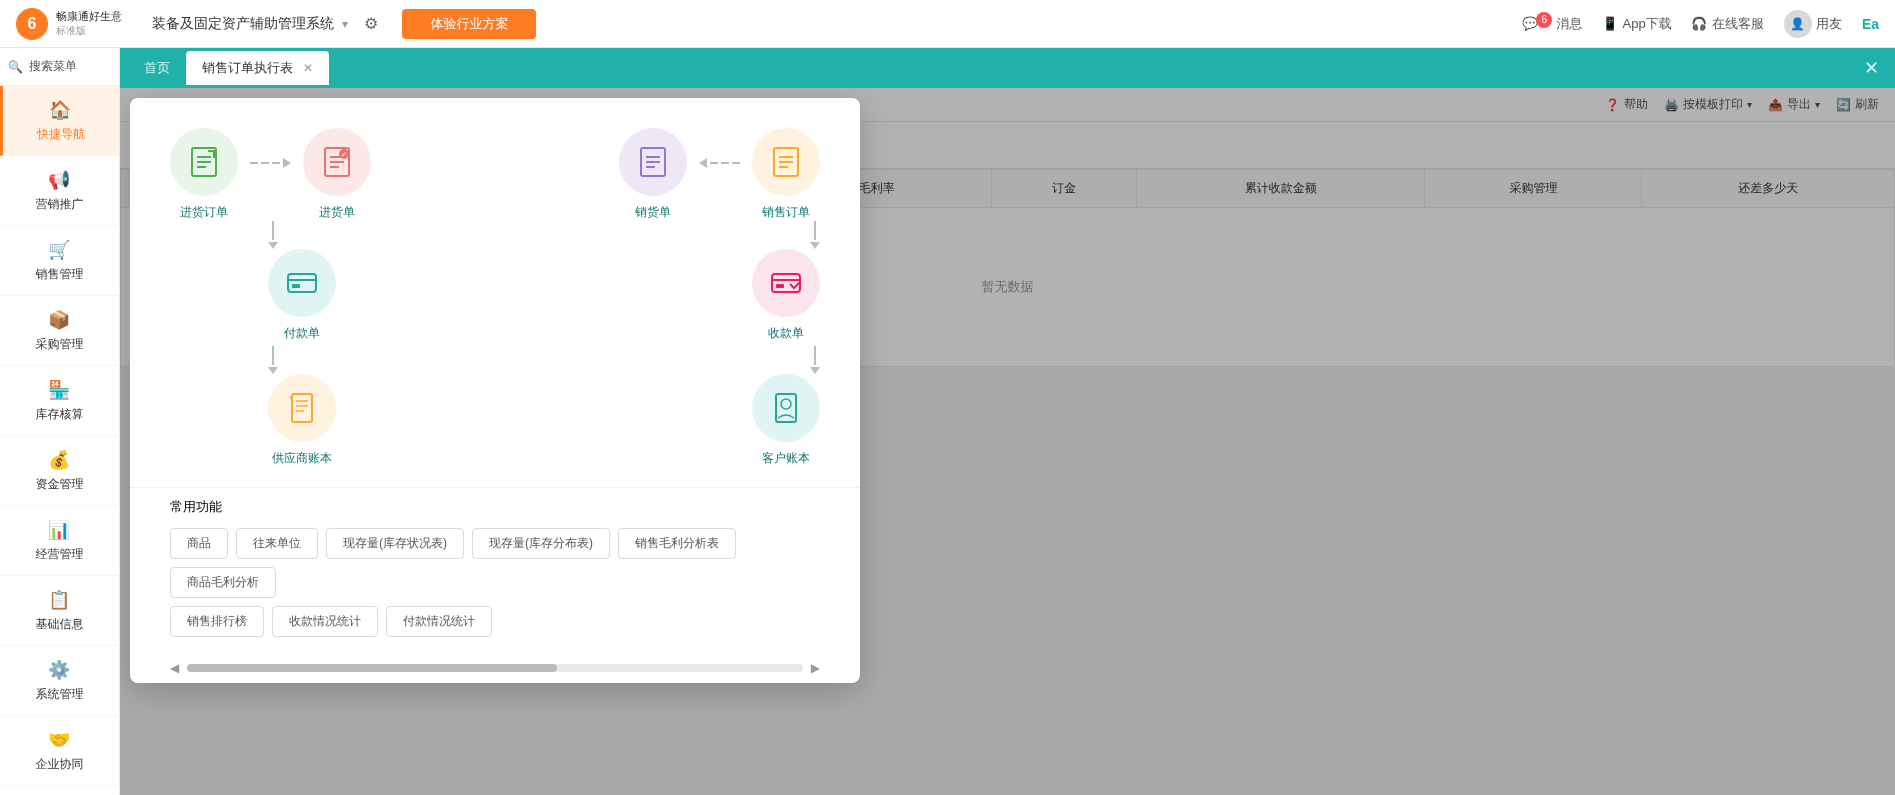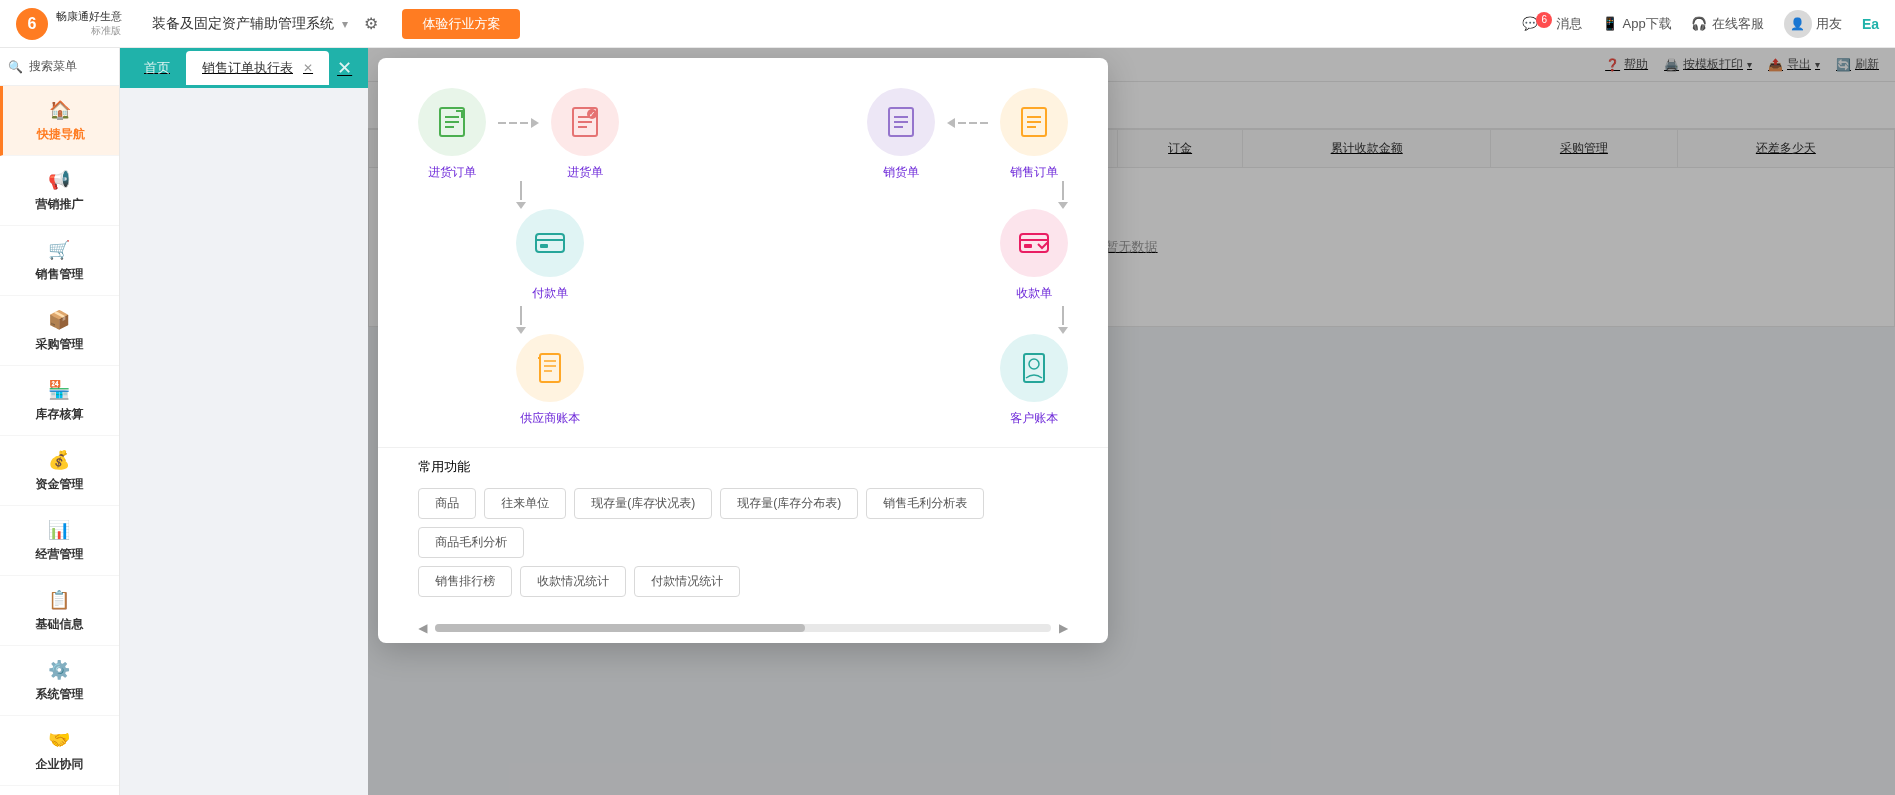--- a/index.html
+++ b/index.html
@@ -28,21 +28,21 @@
       background: #ff7c22;
       border-radius: 50%;
       display: flex;
       align-items: center;
       justify-content: center;
       color: white;
       font-size: 16px;
       font-weight: bold;
     }
     .logo-text { font-size: 11px; color: #333; line-height: 1.3; }
-    .logo-sub { font-size: 10px; color: #999; margin-left: 35px; }
+    .logo-sub { font-size: 10px; color: #999; }
 
     .system-title-area {
       display: flex;
       align-items: center;
       gap: 8px;
       margin-left: 16px;
       flex: 1;
     }
     .system-title {
       font-size: 14px;
@@ -57,21 +57,21 @@
     .settings-icon {
       color: #666;
       font-size: 16px;
       cursor: pointer;
       margin-left: 8px;
     }
     .experience-btn {
       background: #ff7c22;
       color: white;
       border: none;
-      padding: 6px 20px;
+      padding: 6px 28px;
       border-radius: 4px;
       cursor: pointer;
       font-size: 13px;
       margin-left: 16px;
     }
 
     .header-right {
       display: flex;
       align-items: center;
       gap: 20px;
@@ -154,32 +154,30 @@
       margin-bottom: 4px;
       display: flex;
       align-items: center;
       justify-content: center;
       font-size: 18px;
     }
     .sidebar-item-label {
       font-size: 12px;
       color: #333;
       text-align: left;
-      font-weight: bold;
     }
     .sidebar-item.active .sidebar-item-label { color: #ff7c22; }
 
     
     .content-area {
       flex: 1;
       display: flex;
-      flex-direction: row;
+      flex-direction: column;
       overflow: hidden;
       position: relative;
-      text-decoration: underline;
     }
 
     
     .tab-bar {
       height: 40px;
       background: #20b2aa;
       display: flex;
       align-items: center;
       padding: 0 8px;
     }
@@ -357,21 +355,21 @@
       width: 68px;
       height: 68px;
       border-radius: 50%;
       display: flex;
       align-items: center;
       justify-content: center;
       font-size: 28px;
     }
     .flow-label {
       font-size: 12px;
-      color: #6d28d9;
+      color: #0f766e;
       white-space: nowrap;
     }
 
     .circle-green { background: #e8f5e9; }
     .circle-red { background: #fde8e8; }
     .circle-purple { background: #ede7f6; }
     .circle-orange { background: #fff3e0; }
     .circle-teal { background: #e0f4f4; }
     .circle-pink { background: #fce4ec; }
 

